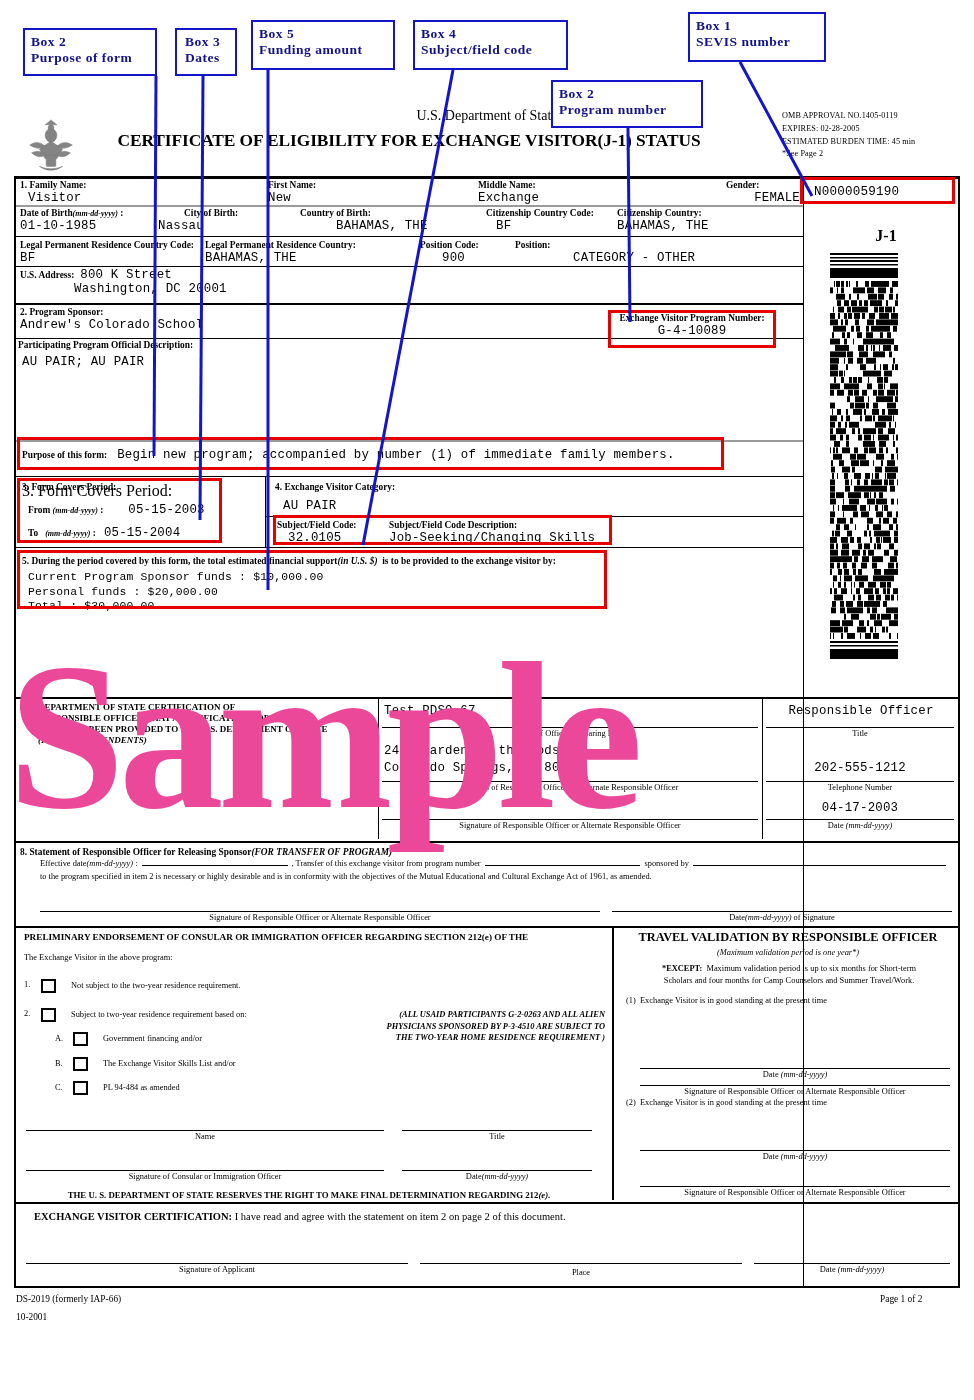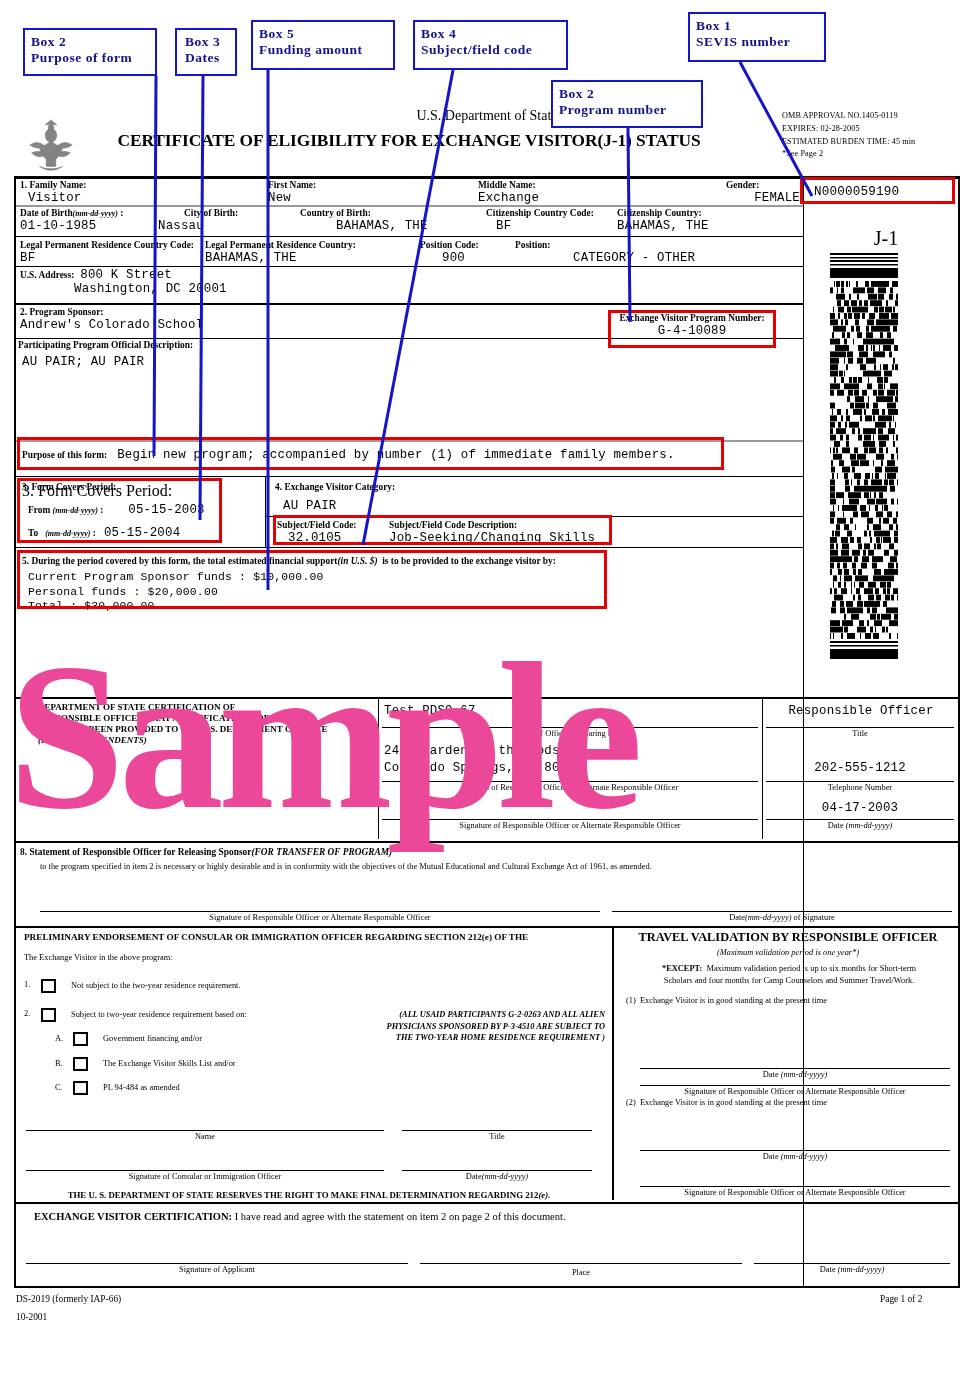--- a/index.html
+++ b/index.html
@@ -34,21 +34,21 @@
   
   #omb{position:absolute;left:782px;top:110px;width:180px;z-index:12;
        font-family:"Liberation Serif",serif;font-size:8.2px;line-height:12.8px;letter-spacing:.1px;}
   #dept{position:absolute;left:0;top:0;width:946px;text-align:center;font-size:14px;z-index:12;}
   #title{position:absolute;left:0;top:22px;width:790px;text-align:center;font-weight:bold;font-size:17.4px;
          letter-spacing:-0.1px;z-index:12;}
   #seal{position:absolute;left:6px;top:8px;width:62px;height:62px;z-index:12;opacity:.72;}
 
   
   #barcodebox{position:absolute;left:812px;top:205px;width:148px;height:470px;z-index:12;}
-  #j1{position:absolute;left:0;top:22px;width:148px;text-align:center;font-weight:normal;font-size:20px;
+  #j1{position:absolute;left:0;top:22px;width:148px;text-align:center;font-weight:bold;font-size:16px;
       font-family:"Liberation Serif",serif;}
   #barcode{position:absolute;left:18px;top:48px;width:68px;height:408px;}
 
   
   #watermark{position:absolute;left:8px;top:620px;width:860px;height:240px;z-index:25;
     font-family:"Liberation Serif",serif;font-size:210px;font-weight:bold;color:#ec4899;
     line-height:232px;letter-spacing:-6px;white-space:nowrap;pointer-events:none;}
 
   .chk{position:absolute;border:2px solid #000;width:15px;height:14px;box-sizing:border-box;background:#fff;}
   .ital{font-style:italic;}
@@ -1124,20 +1124,30 @@
   <div class="val" style="position:absolute;left:766px;top:801px;width:188px;text-align:center;">04-17-2003</div>
   <div class="hr" style="left:766px;top:819px;width:188px;"></div>
   <div class="small" style="position:absolute;left:766px;top:821px;width:188px;text-align:center;"><span>Date</span> <span class="ital">(mm-dd-yyyy)</span></div>
 
   <div class="hr2" style="left:16px;top:841px;width:944px;"></div>
 
   <div class="lbl" style="position:absolute;left:20px;top:847px;">
     <span>8.  Statement of Responsible Officer for Releasing Sponsor</span><span class="ital">(FOR TRANSFER OF PROGRAM)</span>
   </div>
   <div style="position:absolute;left:40px;top:859px;width:910px;">
+    <div class="small" style="display:flex;align-items:baseline;white-space:nowrap;">
+      <span>Effective date</span>
+        <span class="ital">(mm-dd-yyyy)</span>
+      <span>&nbsp;:</span>
+      <span style="display:inline-block;width:150px;border-bottom:1px solid #000;margin:0 4px;"></span>
+      <span>,  Transfer of this exchange  visitor from program number</span>
+      <span style="display:inline-block;width:160px;border-bottom:1px solid #000;margin:0 4px;"></span>
+      <span>sponsored by</span>
+      <span style="display:inline-block;width:260px;border-bottom:1px solid #000;margin:0 4px;"></span>
+    </div>
     <div class="small" style="margin-top:3px;">to the program specified in item 2 is necessary or highly desirable and is in conformity with the objectives of the Mutual Educational and Cultural Exchange Act of 1961, as amended.</div>
   </div>
 
   <div class="hr" style="left:40px;top:911px;width:560px;"></div>
   <div class="small" style="position:absolute;left:40px;top:913px;width:560px;text-align:center;">Signature of Responsible Officer or Alternate Responsible Officer</div>
 
   <div class="hr" style="left:612px;top:911px;width:340px;"></div>
   <div class="small" style="position:absolute;left:612px;top:913px;width:340px;text-align:center;"><span>Date</span><span class="ital">(mm-dd-yyyy)</span> <span>of  Signature</span></div>
 
   <div class="hr2" style="left:16px;top:926px;width:944px;"></div>

